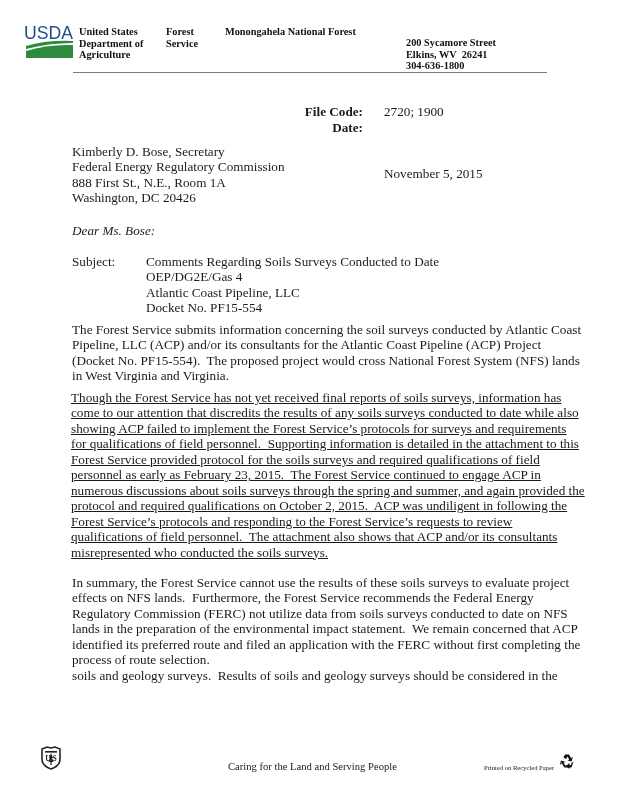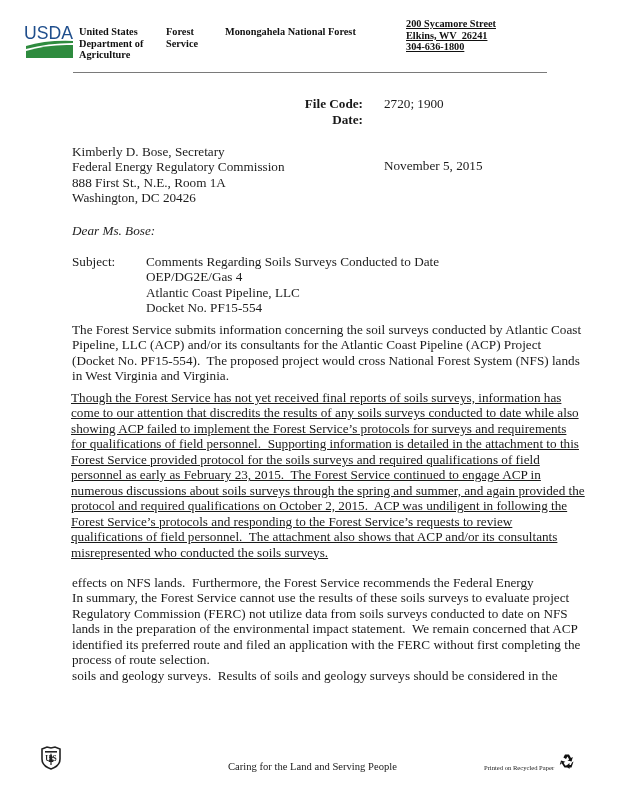--- a/index.html
+++ b/index.html
@@ -36,29 +36,29 @@
 
 <div class="abs hdr" style="left:166px; top:26px;">
   <div>Forest</div>
   <div>Service</div>
 </div>
 
 <div class="abs hdr" style="left:225px; top:26px;">
   <div>Monongahela National Forest</div>
 </div>
 
-<div class="abs hdr" style="left:406px; top:18px;text-decoration:underline;">
+<div class="abs hdr" style="left:406px; top:37px;">
   <div>200 Sycamore Street</div>
   <div style="white-space:pre;">Elkins, WV  26241</div>
   <div>304-636-1800</div>
 </div>
 
 <div class="rule"></div>
 
-<div class="abs meta" style="left:0; top:96px; width:620px; height:34px;">
+<div class="abs meta" style="left:0; top:104px; width:620px; height:34px;">
   <span class="lbl" style="left:253px; top:0;">File Code:</span>
   <span class="abs" style="left:384px; top:0;">2720; 1900</span>
   <span class="lbl" style="left:253px; top:15.5px;">Date:</span>
   <span class="abs" style="left:384px; top:15.5px;margin-top:46px;">November 5, 2015</span>
 </div>
 
 <div class="abs body-text" style="left:72px; top:144px;">
   <div>Kimberly D. Bose, Secretary</div>
   <div>Federal Energy Regulatory Commission</div>
   <div>888 First St., N.E., Room 1A</div>
@@ -90,22 +90,22 @@
   <span class="para-line">Forest Service provided protocol for the soils surveys and required qualifications of field</span>
   <span class="para-line" style="white-space:pre;">personnel as early as February 23, 2015.  The Forest Service continued to engage ACP in</span>
   <span class="para-line">numerous discussions about soils surveys through the spring and summer, and again provided the</span>
   <span class="para-line" style="white-space:pre;">protocol and required qualifications on October 2, 2015.  ACP was undiligent in following the</span>
   <span class="para-line">Forest Service’s protocols and responding to the Forest Service’s requests to review</span>
   <span class="para-line" style="white-space:pre;">qualifications of field personnel.  The attachment also shows that ACP and/or its consultants</span>
   <span class="para-line">misrepresented who conducted the soils surveys.</span>
 </div>
 
 <div class="para" style="left:72px; top:575px; width:530px;">
+  <span class="para-line">In summary, the Forest Service cannot use the results of these soils surveys to evaluate project</span>
   <span class="para-line" style="white-space:pre;">effects on NFS lands.  Furthermore, the Forest Service recommends the Federal Energy</span>
-  <span class="para-line">In summary, the Forest Service cannot use the results of these soils surveys to evaluate project</span>
   <span class="para-line">Regulatory Commission (FERC) not utilize data from soils surveys conducted to date on NFS</span>
   <span class="para-line" style="white-space:pre;">lands in the preparation of the environmental impact statement.  We remain concerned that ACP</span>
   <span class="para-line">identified its preferred route and filed an application with the FERC without first completing the</span>
   <span class="para-line">process of route selection.</span>
   <span class="para-line" style="white-space:pre;">soils and geology surveys.  Results of soils and geology surveys should be considered in the</span>
 </div>
 
 <div class="abs" style="left:40px; top:746px; width:22px; height:24px;">
   <svg width="22" height="24" viewBox="0 0 22 24">
     <path d="M2 3 L7 1 L11 2 L15 1 L20 3 L20 13 Q20 20 11 23 Q2 20 2 13 Z" fill="#ffffff" stroke="#222" stroke-width="1.6"></path>

